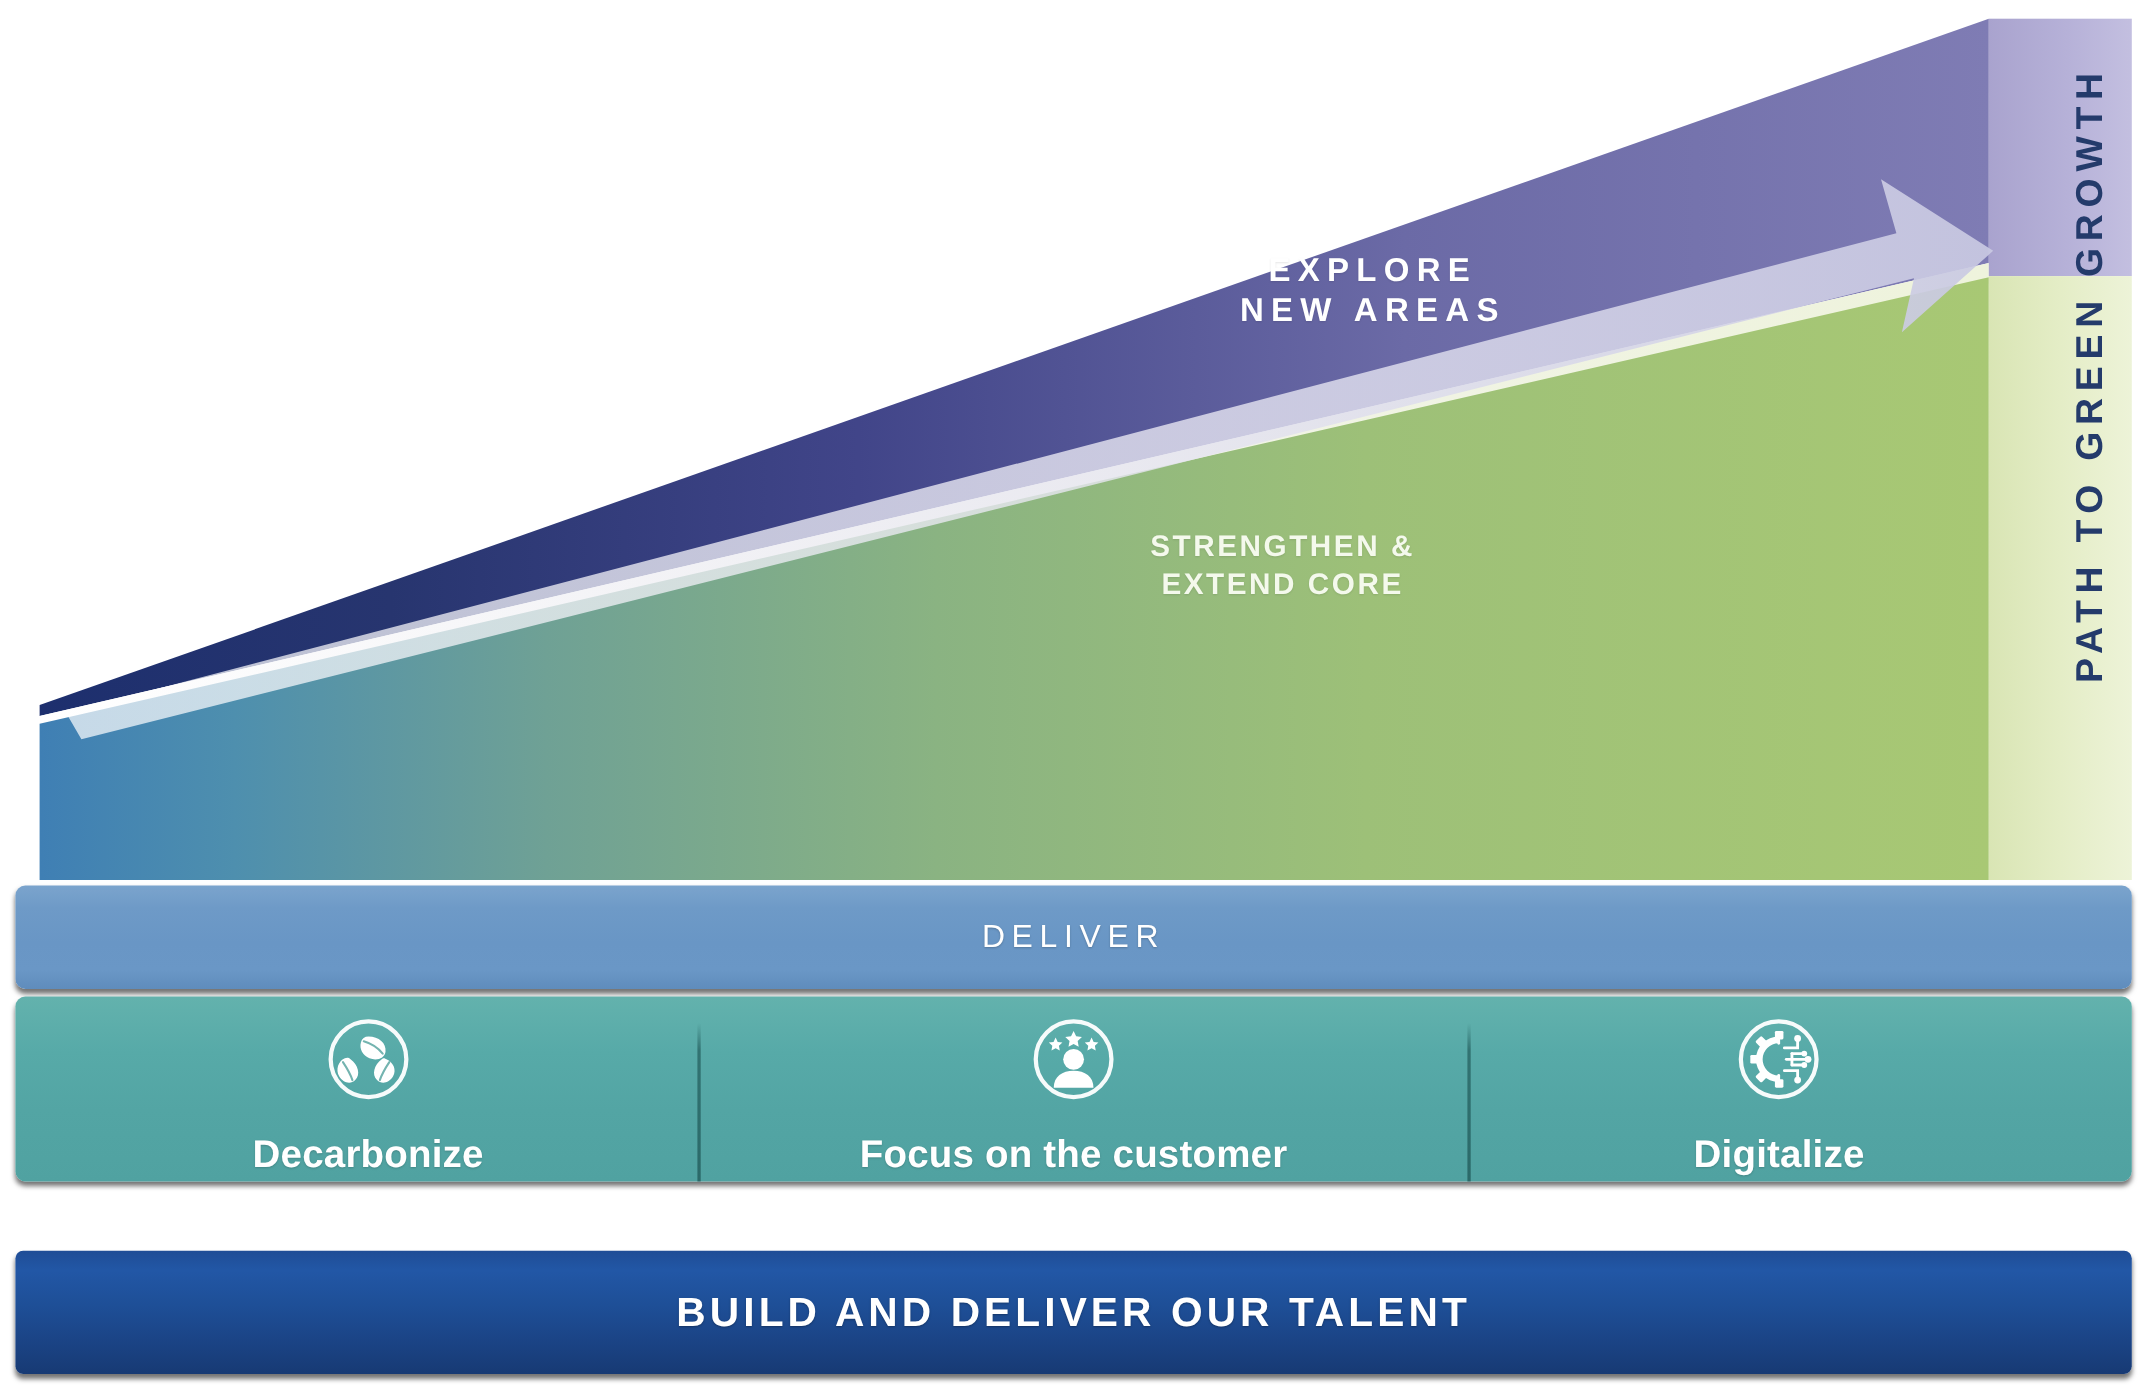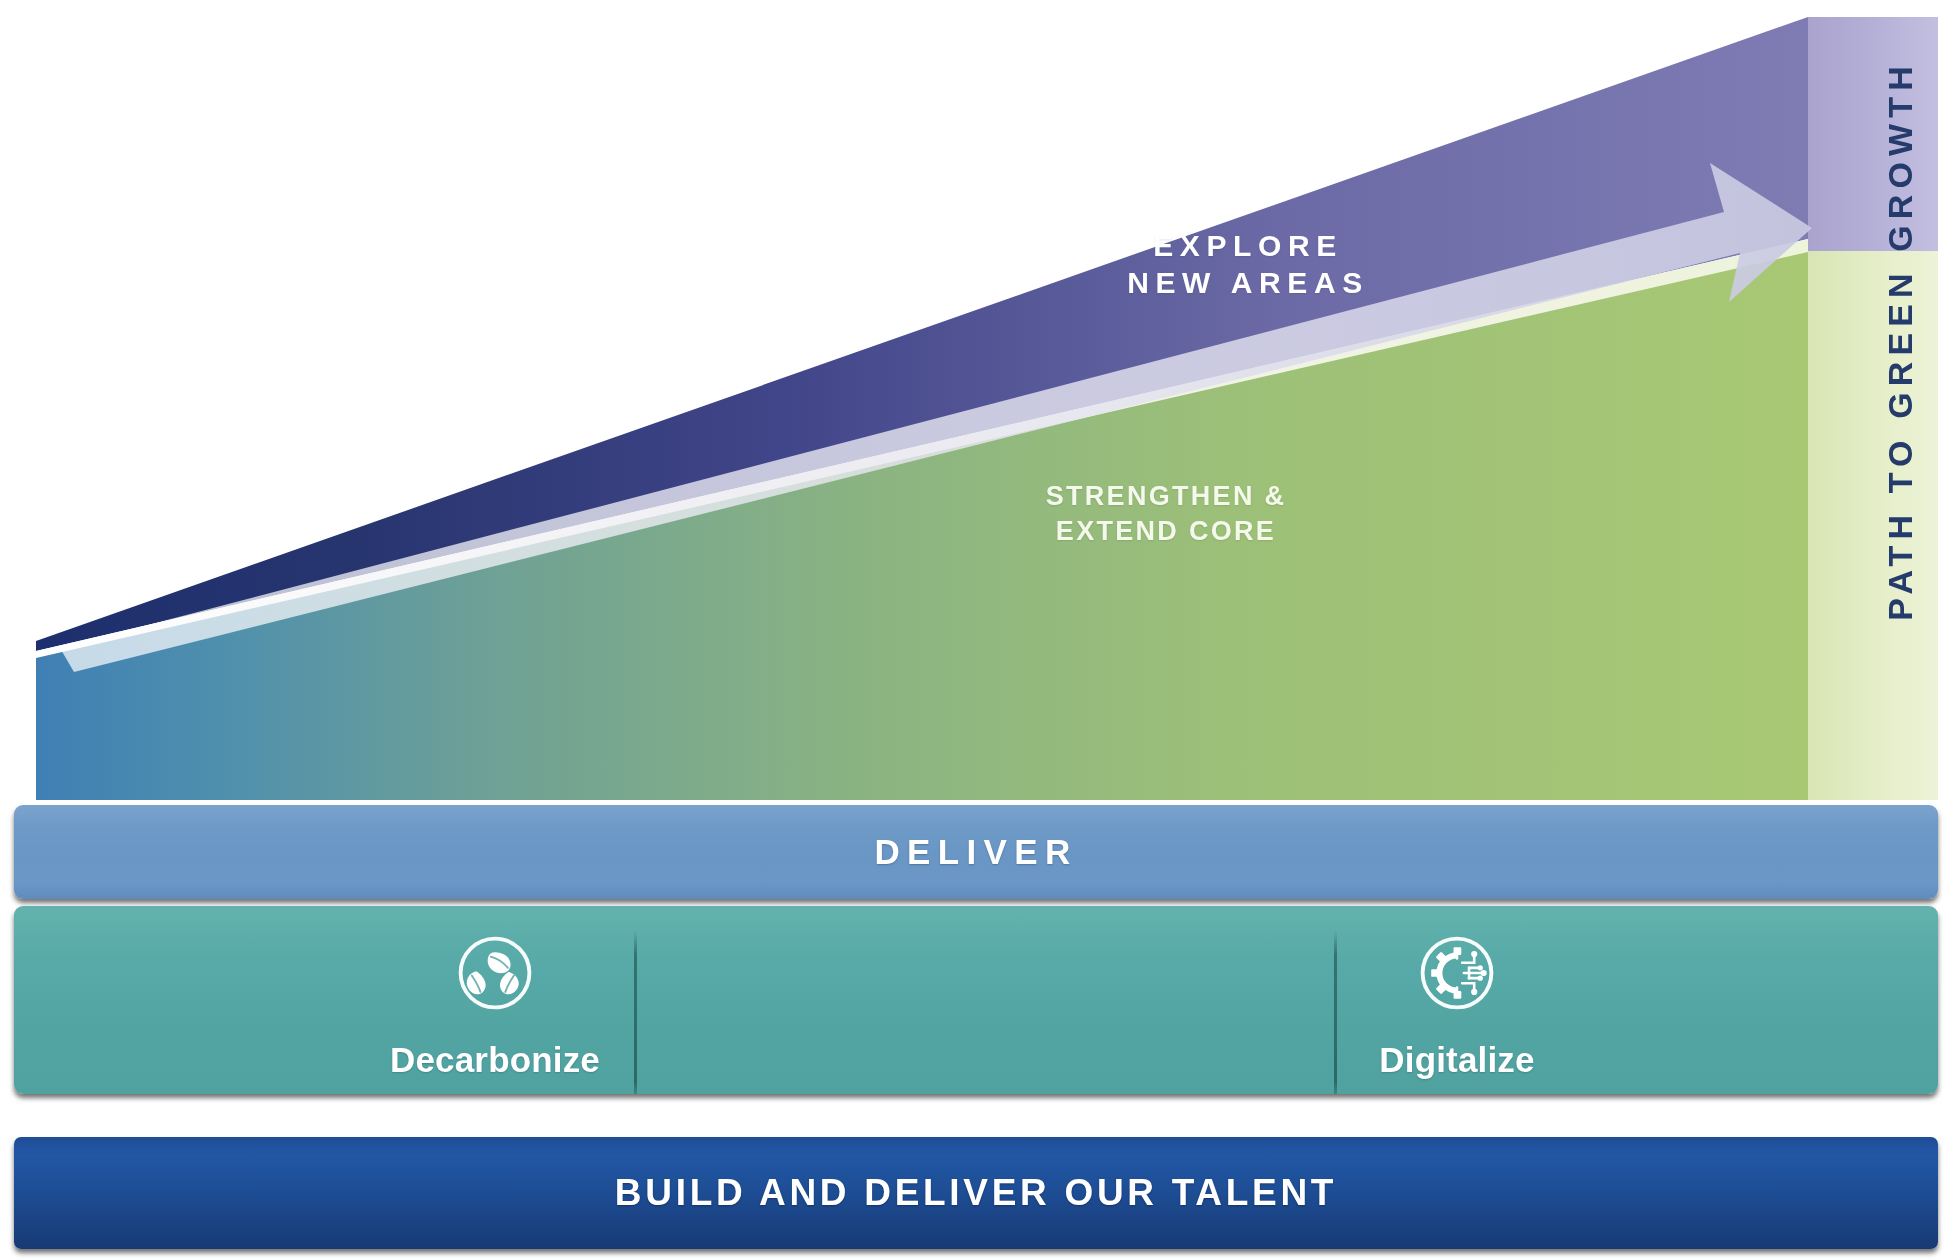--- a/index.html
+++ b/index.html
@@ -102,29 +102,29 @@
     background:
       linear-gradient(180deg,
         #7ba4cd 0%,
         #6e9ac7 22%,
         #6996c5 55%,
         #6a97c6 82%,
         #5f8cbc 100%);
   }
   #bar-deliver .bar-text {
     color: #ffffff;
-    font-size: 35px;
-    font-weight: 700;
+    font-size: 29px;
+    font-weight: 400;
     letter-spacing: 0.21em;
     text-shadow: 0 1px 2px rgba(0,0,0,0.22);
   }
 
   #bar-pillars {
     top: 906px;
-    height: 188px;
+    height: 168px;
     background:
       linear-gradient(180deg,
         #63b2ad 0%,
         #57aaa8 30%,
         #53a5a4 62%,
         #50a2a1 100%);
     padding: 0 0;
     overflow: hidden;
   }
 
@@ -286,20 +286,36 @@
         </g>
 
         <g fill="#ffffff">
           <path d="M69 50 C76 53 80 61 76 68 C72 75 64 77 59 72 C53 66 56 56 64 50 C66 48 67 49 69 50 Z"></path>
           <path d="M72 53 C68 59 64 66 62 72" fill="none" stroke="#74b4b0" stroke-width="2.2" stroke-linecap="round"></path>
         </g>
       </svg>
       <span class="pillar-label">Decarbonize</span>
     </div>
 
+    <div class="pillar">
+      <svg class="pillar-icon" viewBox="0 0 100 100">
+        <circle cx="50" cy="50" r="40" fill="none" stroke="#ffffff" stroke-width="4.5" opacity="0.95"></circle>
+        <g fill="#ffffff">
+
+          <path d="M50 20 l2.7 5.6 6.1 0.8 -4.5 4.3 1.1 6.1 -5.4 -2.9 -5.4 2.9 1.1 -6.1 -4.5 -4.3 6.1 -0.8 Z"></path>
+          <path d="M31 27 l2.2 4.6 5 0.7 -3.7 3.5 0.9 5 -4.4 -2.4 -4.4 2.4 0.9 -5 -3.7 -3.5 5 -0.7 Z"></path>
+          <path d="M69 27 l2.2 4.6 5 0.7 -3.7 3.5 0.9 5 -4.4 -2.4 -4.4 2.4 0.9 -5 -3.7 -3.5 5 -0.7 Z"></path>
+
+          <circle cx="50" cy="50" r="11"></circle>
+
+          <path d="M29 80 C29 68 38 62 50 62 C62 62 71 68 71 80 Z"></path>
+        </g>
+      </svg>
+      <span class="pillar-label">Focus on the customer</span>
+    </div>
 
     <div class="pillar">
       <svg class="pillar-icon" viewBox="0 0 100 100">
         <circle cx="50" cy="50" r="40" fill="none" stroke="#ffffff" stroke-width="4.5" opacity="0.95"></circle>
 
         <g fill="#ffffff">
           <path d="M50 26
                    A24 24 0 0 0 50 74
                    L50 67
                    A17 17 0 0 1 50 33 Z"></path>

